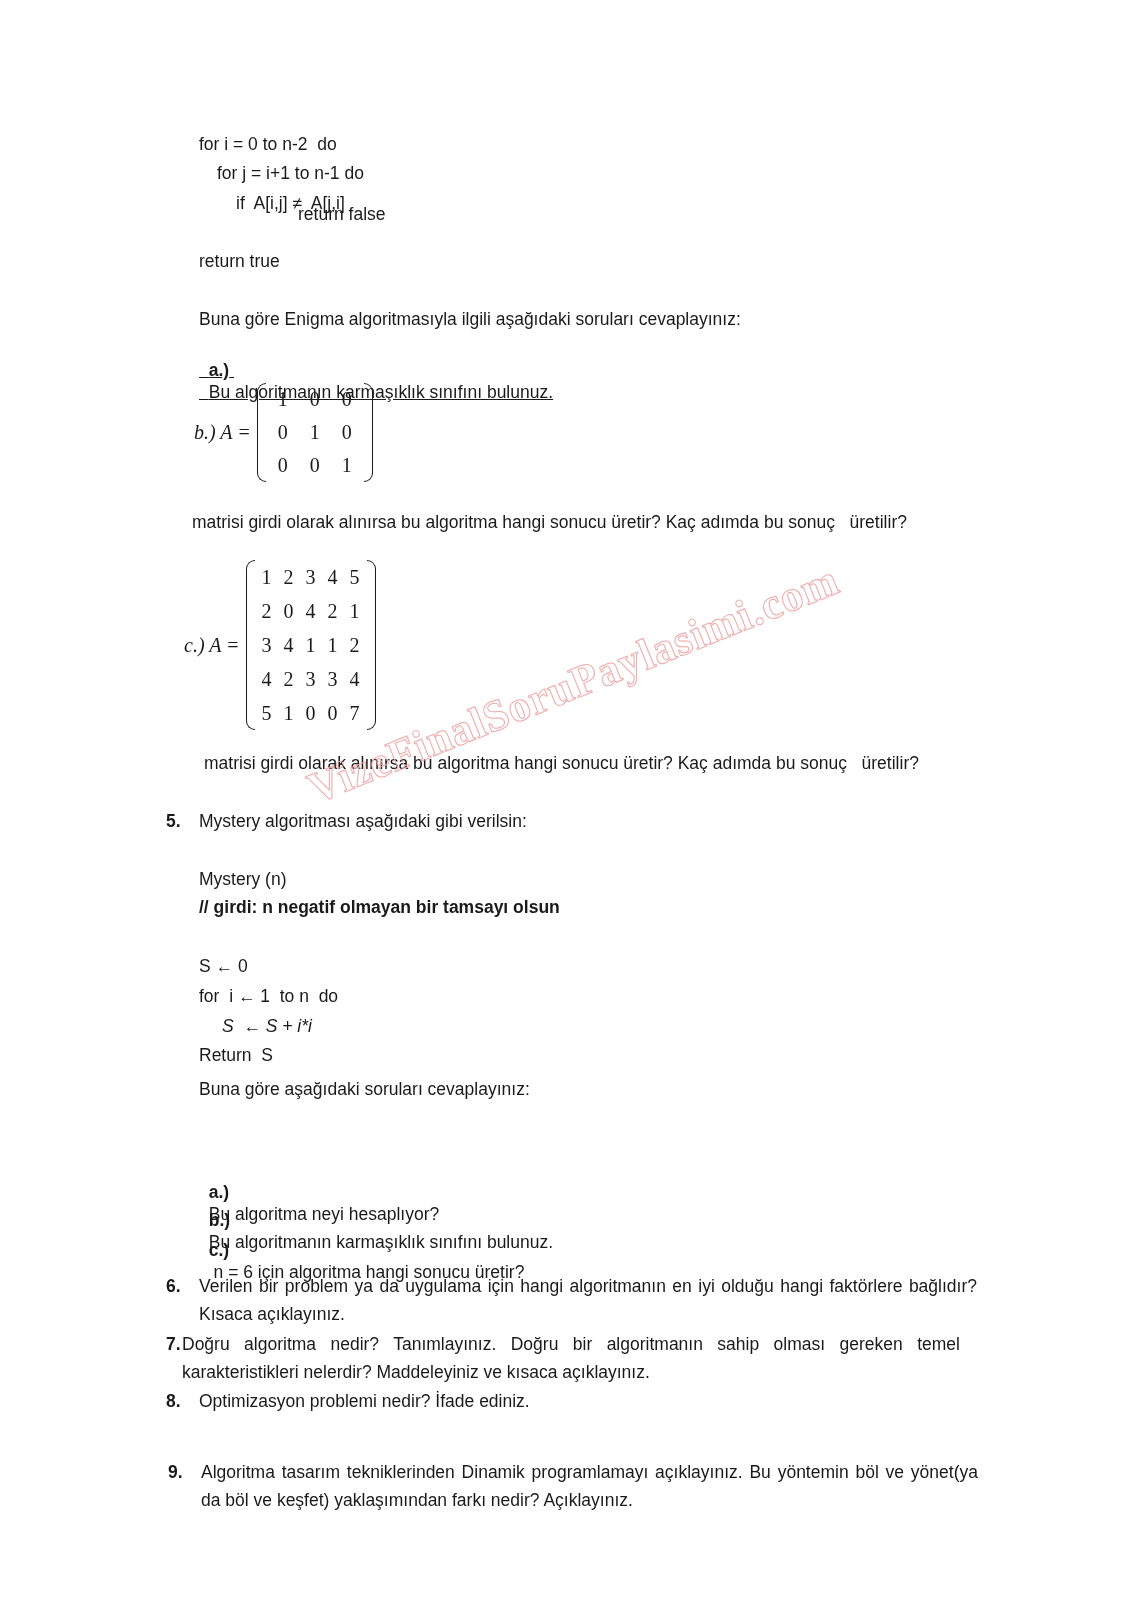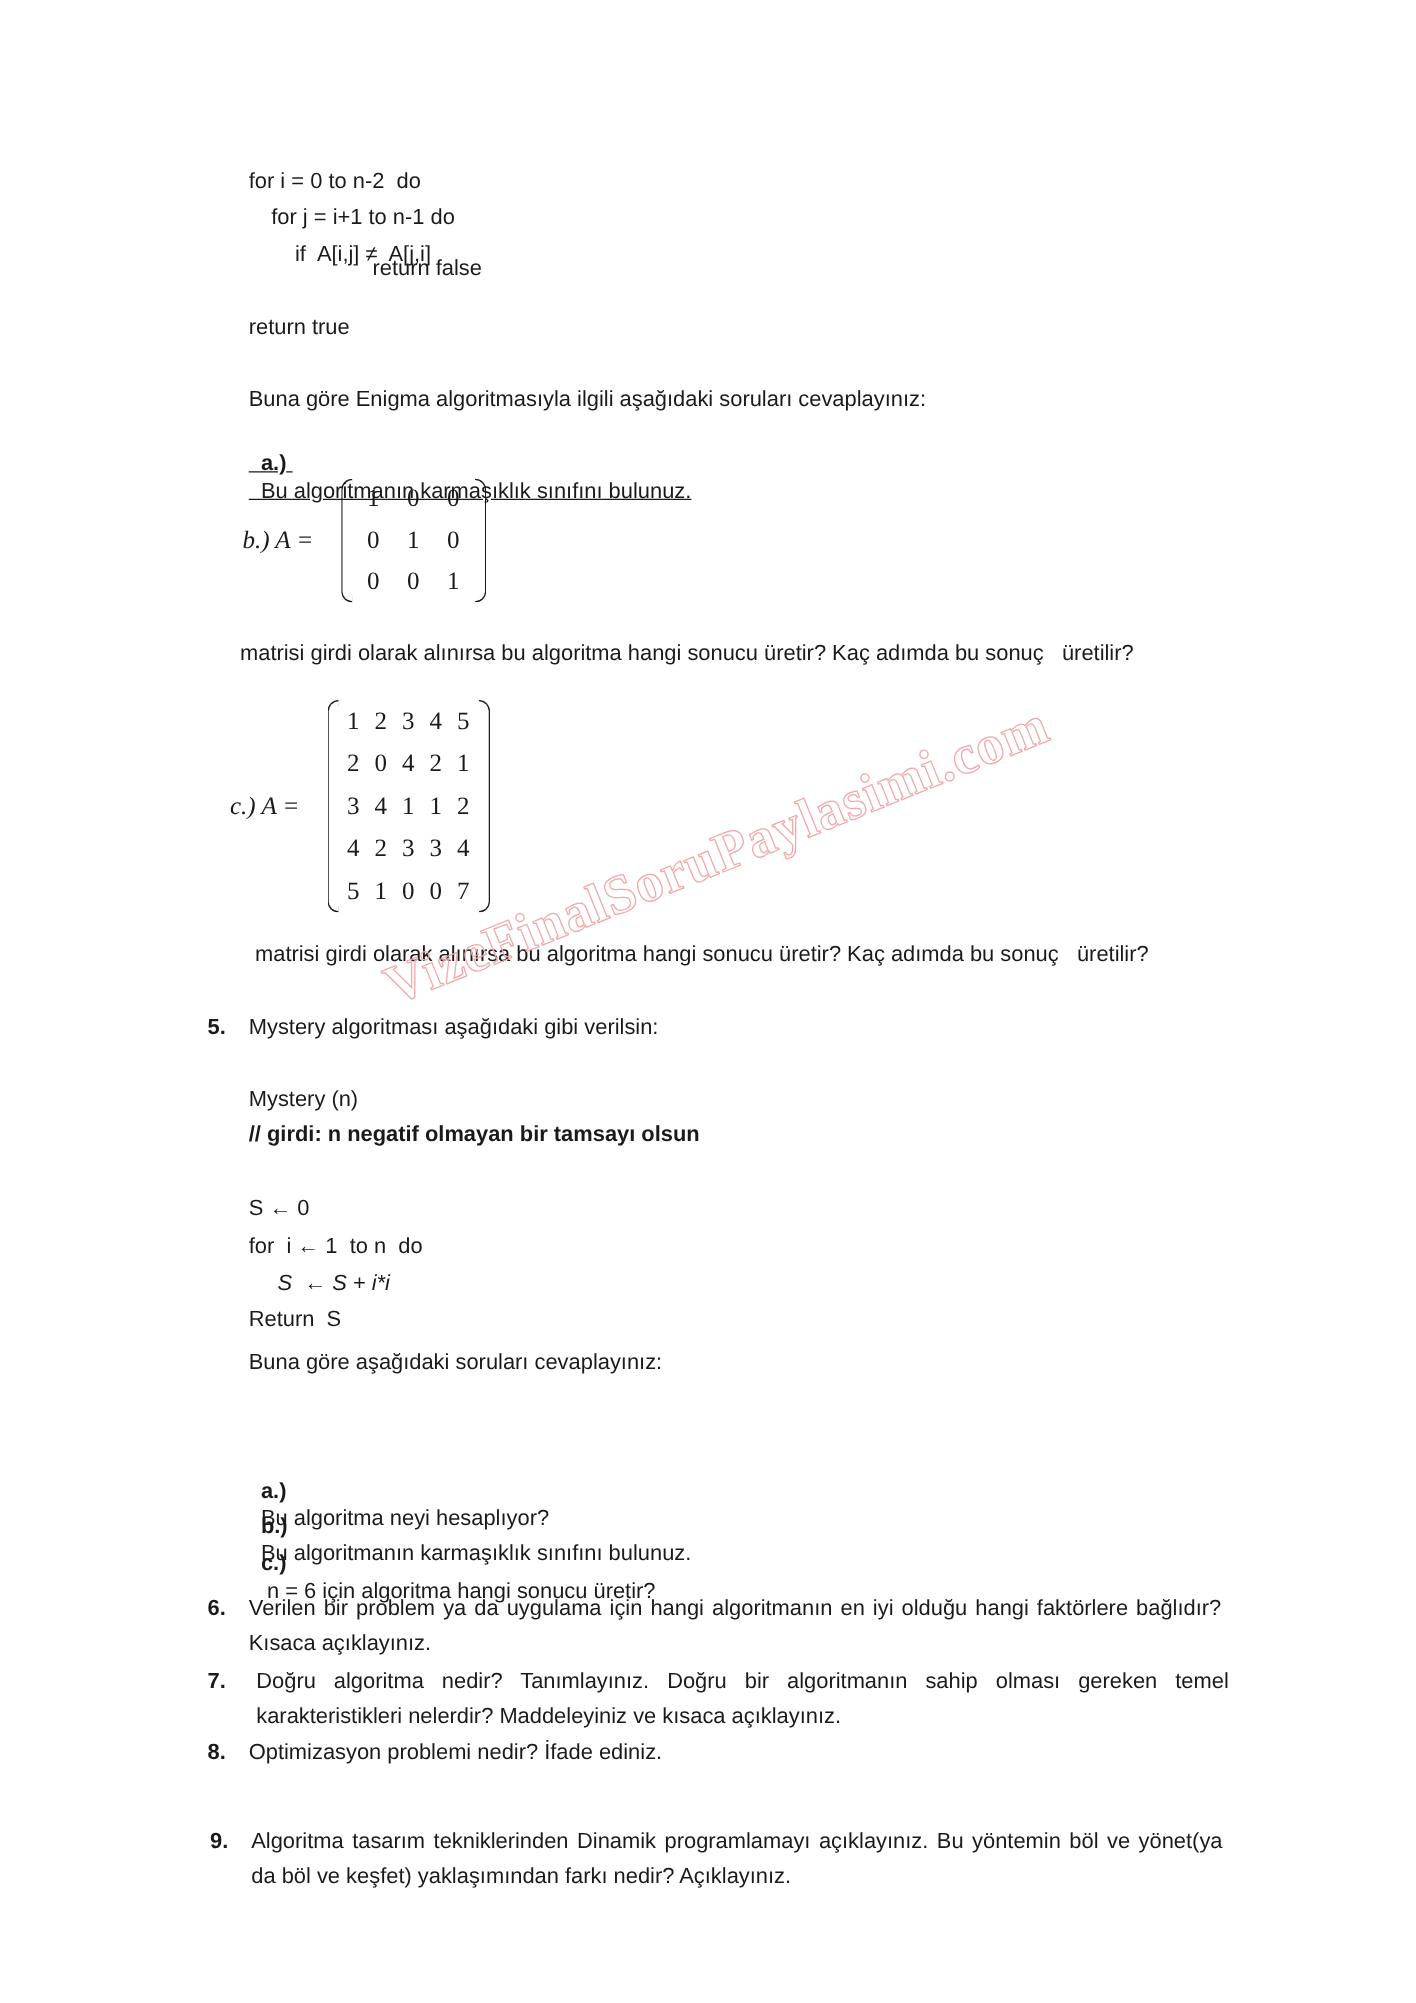--- a/index.html
+++ b/index.html
@@ -26,21 +26,21 @@
     
     .matrix-wrap {
       position: absolute;
       display: flex;
       align-items: center;
       font-family: "Liberation Serif", "DejaVu Serif", serif;
       font-size: 20px;
     }
     .matrix-label {
       font-style: italic;
-      margin-right: 22px;
+      margin-right: 6px;
       white-space: pre;
     }
     .matrix {
       position: relative;
       padding: 0 10px;
     }
     .matrix::before, .matrix::after {
       content: "";
       position: absolute;
       top: 0;
@@ -196,21 +196,21 @@
 </div>
 <div class="line" style="left:199px; top:1217px;">
   <span class="bold">c.)</span>&nbsp;
   <span> n = 6 için algoritma hangi sonucu üretir?</span>
 </div>
 
 <div class="num" style="left:166px; top:1272px; line-height:28px;">6.</div>
 <div class="justify" style="left:199px; top:1272px; width:778px;">Verilen bir problem ya da uygulama için hangi algoritmanın en iyi olduğu hangi faktörlere bağlıdır? Kısaca açıklayınız.</div>
 
 <div class="num" style="left:166px; top:1330px; line-height:28px;">7.</div>
-<div class="justify" style="left:205px; top:1330px; width:778px;">Doğru algoritma nedir? Tanımlayınız. Doğru bir algoritmanın sahip olması gereken temel karakteristikleri nelerdir? Maddeleyiniz ve kısaca açıklayınız.</div>
+<div class="justify" style="left:182px; top:1330px; width:778px;">Doğru algoritma nedir? Tanımlayınız. Doğru bir algoritmanın sahip olması gereken temel karakteristikleri nelerdir? Maddeleyiniz ve kısaca açıklayınız.</div>
 
 <div class="num" style="left:166px; top:1387px; line-height:28px;">8.</div>
 <div class="justify" style="left:199px; top:1387px; width:778px;">Optimizasyon problemi nedir? İfade ediniz.</div>
 
 <div class="num" style="left:168px; top:1458px; line-height:28px;">9.</div>
 <div class="justify" style="left:201px; top:1458px; width:777px;">Algoritma tasarım tekniklerinden Dinamik programlamayı açıklayınız. Bu yöntemin böl ve yönet(ya da böl ve keşfet) yaklaşımından farkı nedir? Açıklayınız.</div>
 
 <div class="watermark">VizeFinalSoruPaylasimi.com</div>
 
 </body></html>

